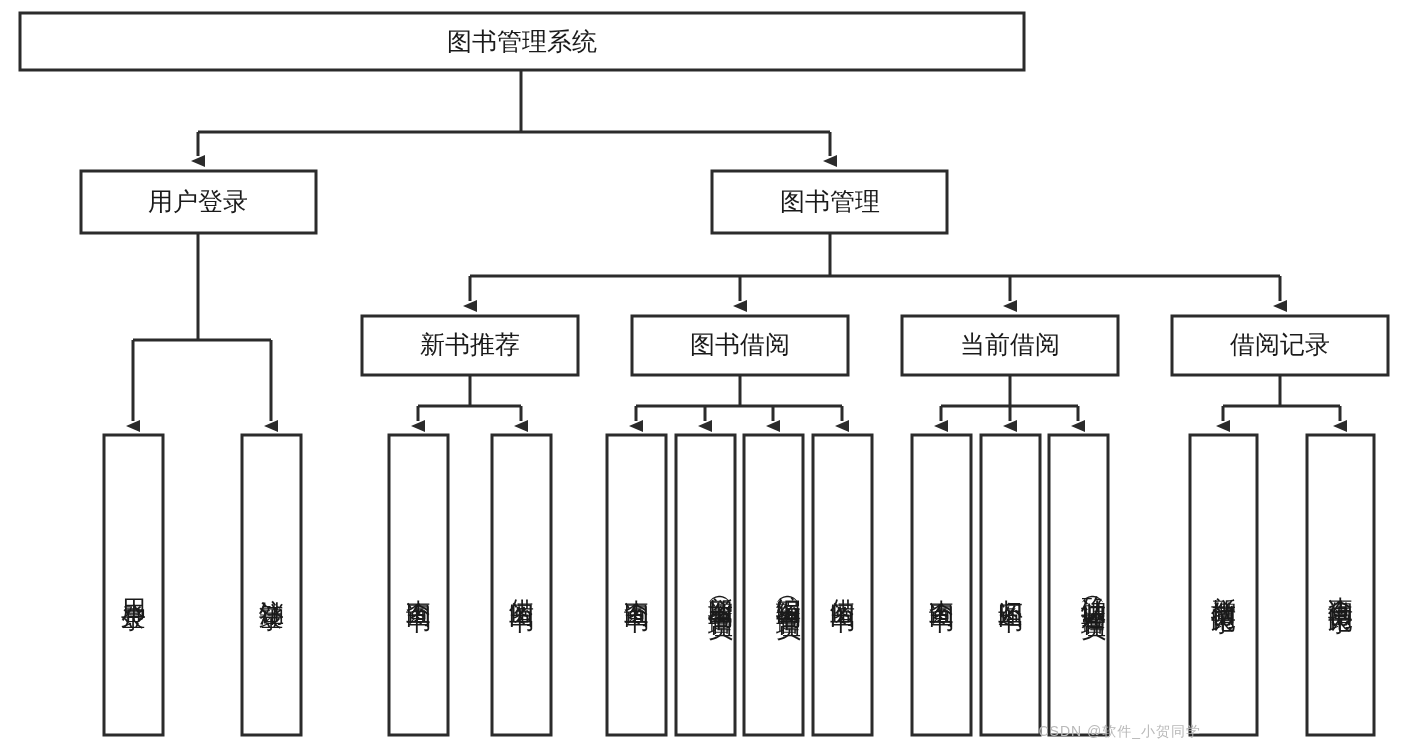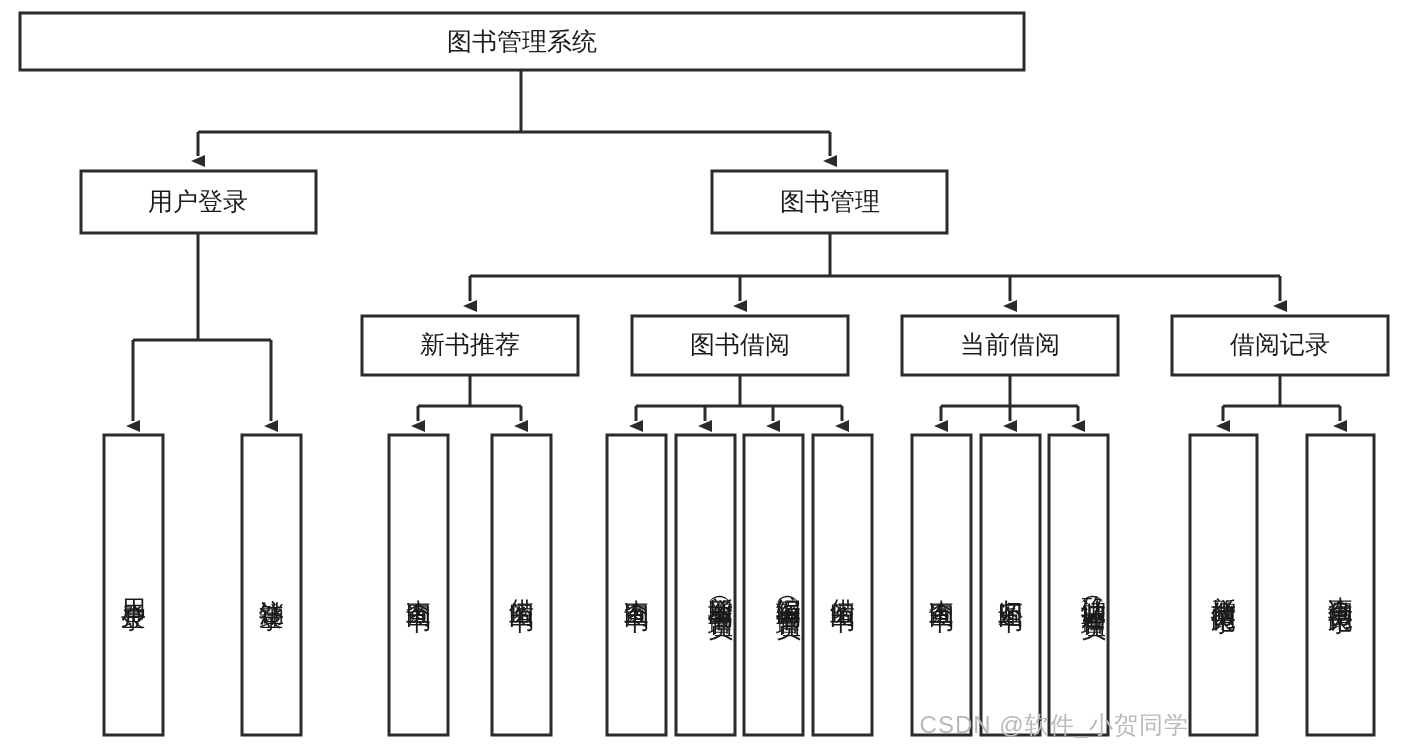--- a/index.html
+++ b/index.html
@@ -40,24 +40,24 @@
     font-family:"Liberation Sans","DejaVu Sans",sans-serif;
     font-size:25px;
     line-height:1.16;
     letter-spacing:3px;
     color:#1a1a1a;
     white-space:nowrap;
     pointer-events:none;
   }
   #watermark{
     position:absolute;
-    right:24px;
+    right:12px;
     bottom:6px;
     font-family:"Liberation Sans","DejaVu Sans",sans-serif;
-    font-size:24px;
+    font-size:14px;
     color:#b9b9b9;
     letter-spacing:1px;
     user-select:none;
   }
 </style>
 </head>
 <body>
 
 <div id="stage">
 

